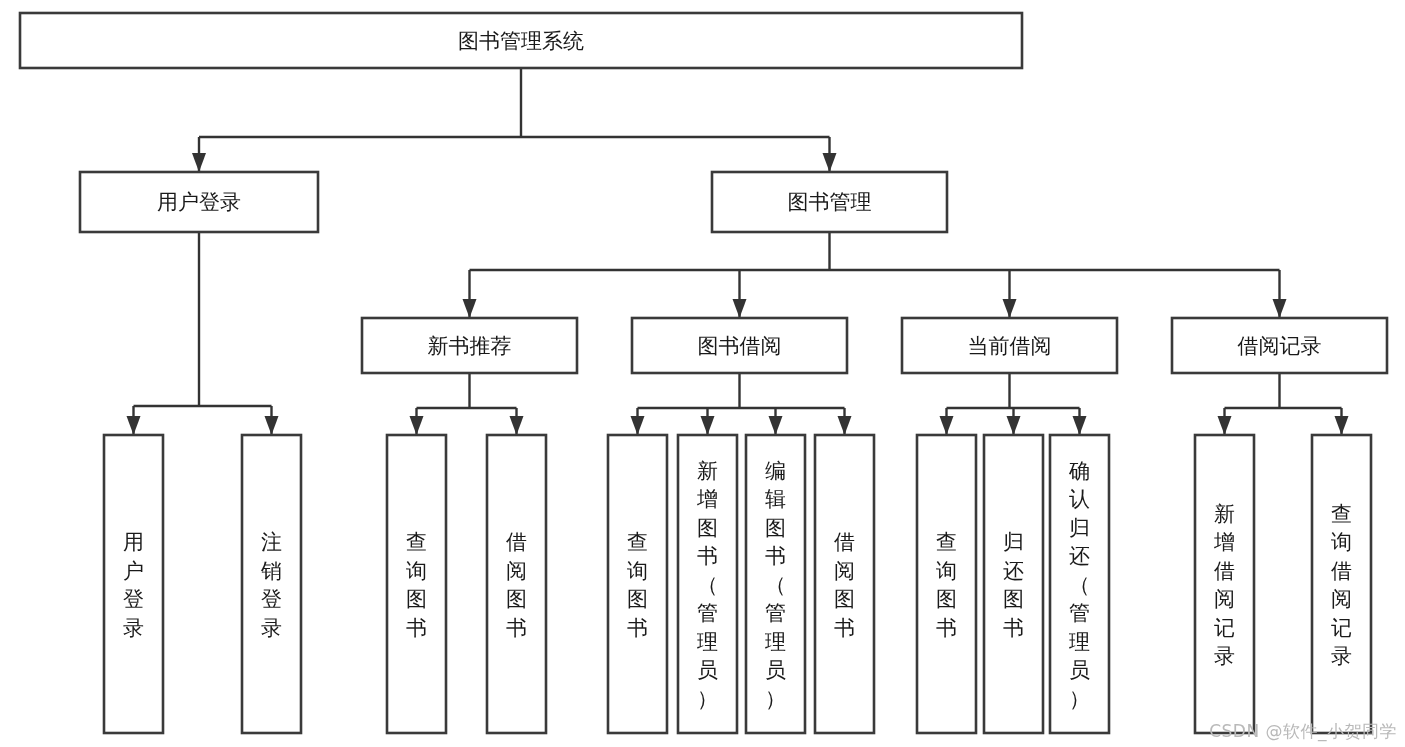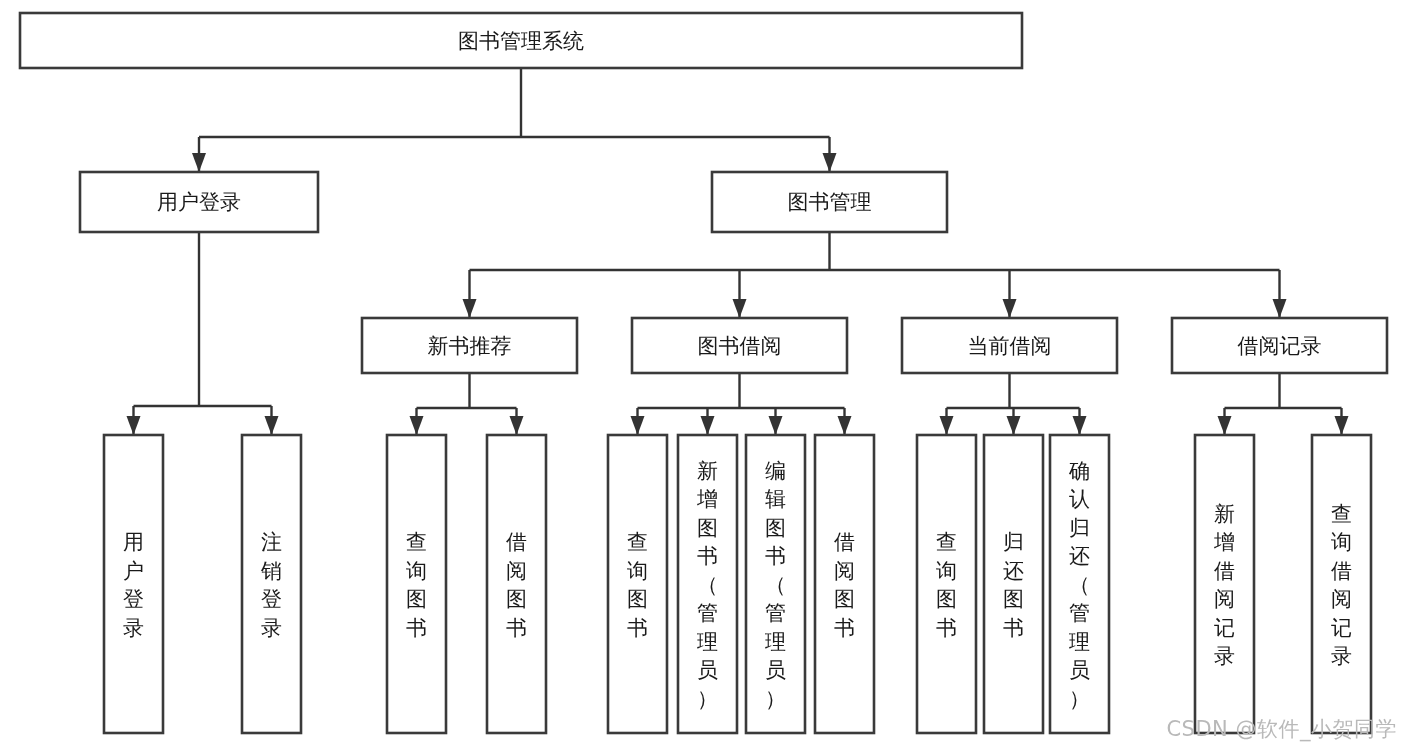--- a/index.html
+++ b/index.html
@@ -18,21 +18,21 @@
   .node-label-v{
     font-family:"DejaVu Sans","Liberation Sans",sans-serif;
     font-size:21px;fill:#1a1a1a;
     text-anchor:middle;
   }
   .link{stroke:#333333;stroke-width:2.4;fill:none;}
   .arrow-head{fill:#333333;}
   .watermark{
     position:absolute;right:8px;bottom:4px;
     font-family:"DejaVu Sans","Liberation Sans",sans-serif;
-    font-size:21px;color:#b9b9b9;letter-spacing:.5px;
+    font-size:17px;color:#b9b9b9;letter-spacing:.5px;
     white-space:nowrap;pointer-events:none;
   }
 </style>
 </head>
 <body>
 
 <svg id="canvas" viewBox="0 0 1405 747" xmlns="http://www.w3.org/2000/svg">
     <g>
       <line x1="521" y1="68" x2="521" y2="137" class="link"></line>
       <line x1="199" y1="137" x2="829.5" y2="137" class="link"></line>

